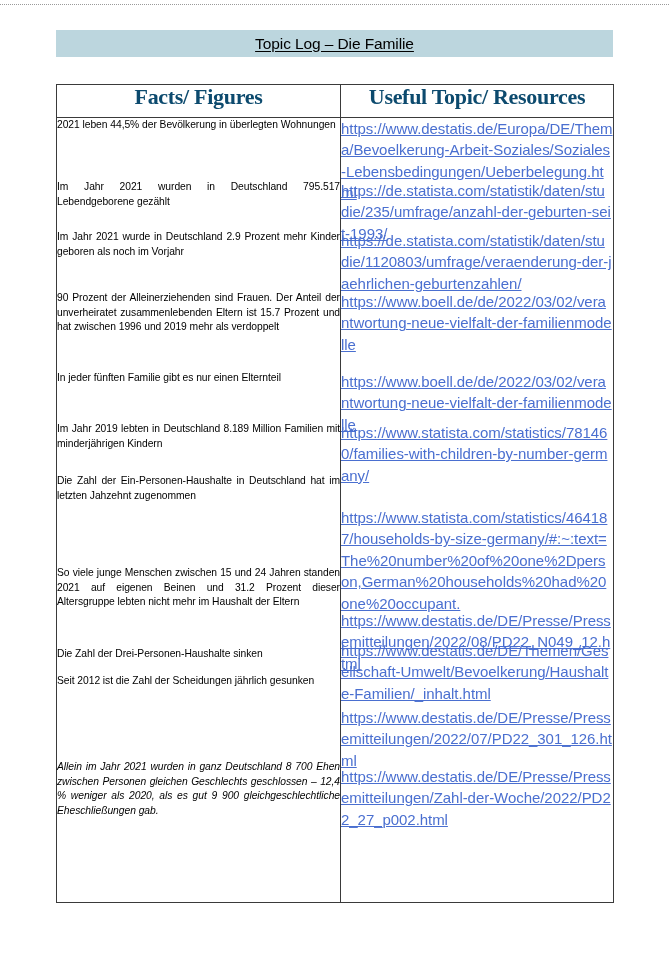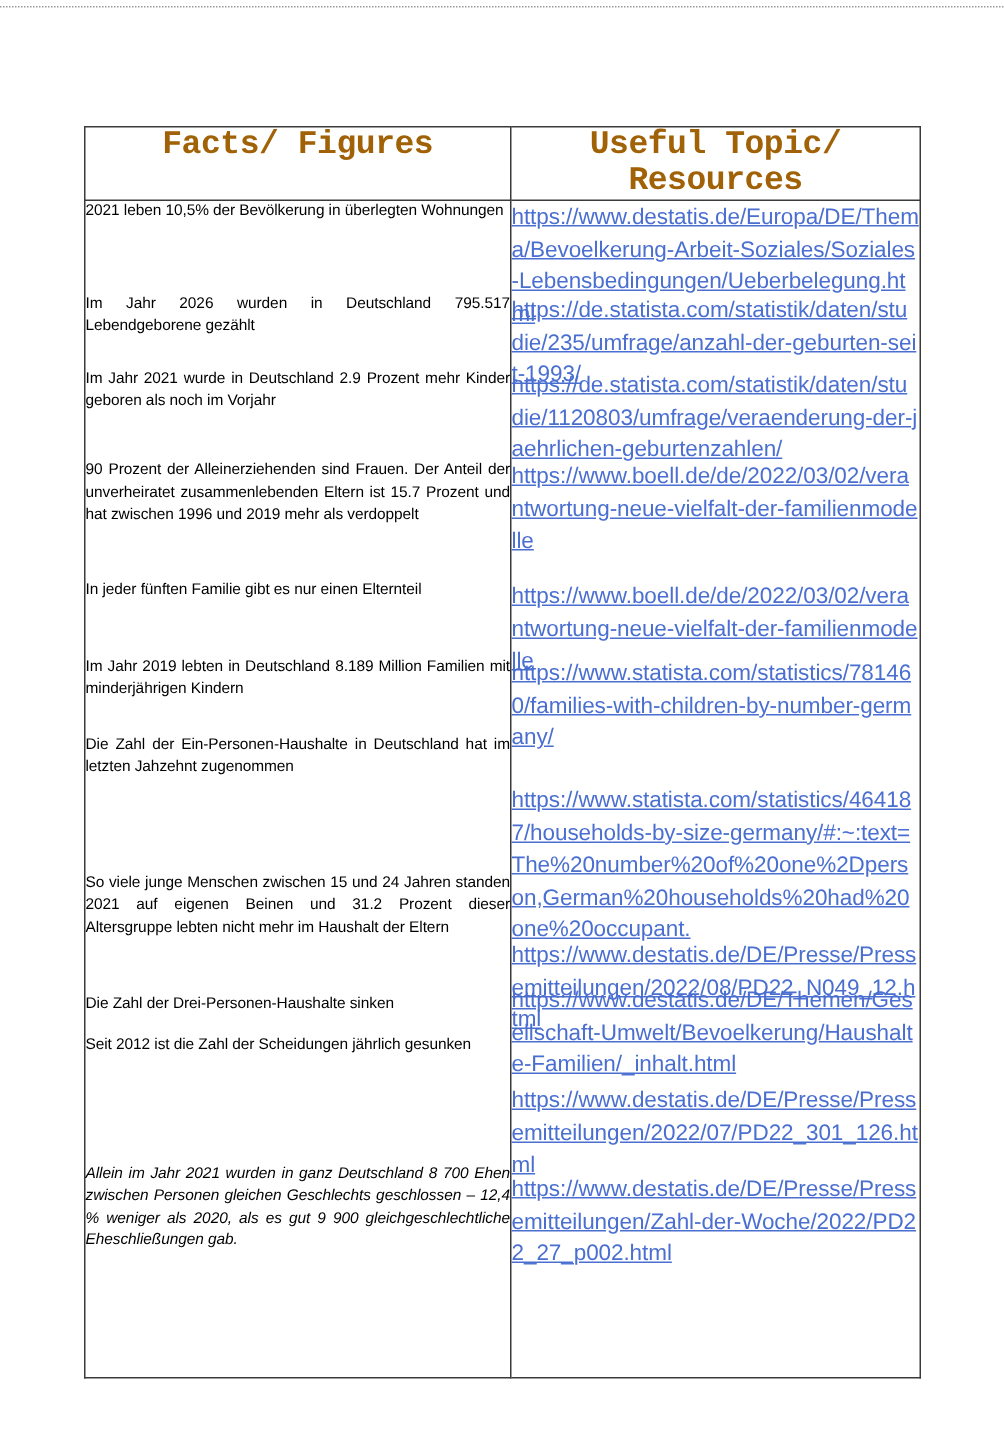--- a/index.html
+++ b/index.html
@@ -63,24 +63,24 @@
   }
   .col-facts { width: 284px; }
   .col-links { width: 273px; }
 
   .head-cell {
     height: 32px;
     text-align: center;
     vertical-align: middle;
   }
   .head-label {
-    font-family: Liberation Mono, monospace;
+    font-family: Liberation Serif, serif;
     font-weight: bold;
     font-size: 22px;
-    color: #a16207;
+    color: #0c4a6e;
     letter-spacing: -0.3px;
     line-height: 1.1;
   }
 
   .body-cell {
     height: 784px;
     padding: 5px 5px 0 6px;
   }
   .body-cell-right { padding: 5px 4px 0 6px; }
 
@@ -117,20 +117,23 @@
   }
   .block { position: absolute; left: 0; right: 0; }
 </style>
 </head>
 <body>
 
 <div class="page">
 
   <div class="page-edge-top"></div>
 
+  <div class="title-banner">
+    <span class="title-text">Topic Log – Die Familie</span>
+  </div>
 
   <table class="topic-table">
     <colgroup>
       <col class="col-facts">
       <col class="col-links">
     </colgroup>
     <thead>
       <tr>
         <th class="head-cell">
           <span class="head-label">Facts/ Figures</span>
@@ -138,24 +141,24 @@
         <th class="head-cell">
           <span class="head-label">Useful Topic/ Resources</span>
         </th>
       </tr>
     </thead>
     <tbody>
       <tr>
         <td class="body-cell">
           <div class="col-inner" id="facts-col">
               <div class="block" style="top: 0px;">
-                <p class="fact-item">2021 leben 10,5% der Bevölkerung in überlegten Wohnungen</p>
+                <p class="fact-item">2021 leben 44,5% der Bevölkerung in überlegten Wohnungen</p>
               </div>
               <div class="block" style="top: 62px;">
-                <p class="fact-item">Im Jahr 2026 wurden in Deutschland 795.517 Lebendgeborene gezählt</p>
+                <p class="fact-item">Im Jahr 2021 wurden in Deutschland 795.517 Lebendgeborene gezählt</p>
               </div>
               <div class="block" style="top: 112px;">
                 <p class="fact-item">Im Jahr 2021 wurde in Deutschland 2.9 Prozent mehr Kinder geboren als noch im Vorjahr</p>
               </div>
               <div class="block" style="top: 173px;">
                 <p class="fact-item">90 Prozent der Alleinerziehenden sind Frauen. Der Anteil der unverheiratet zusammenlebenden Eltern ist 15.7 Prozent und hat zwischen 1996 und 2019 mehr als verdoppelt</p>
               </div>
               <div class="block" style="top: 253px;">
                 <p class="fact-item">In jeder fünften Familie gibt es nur einen Elternteil</p>
               </div>

